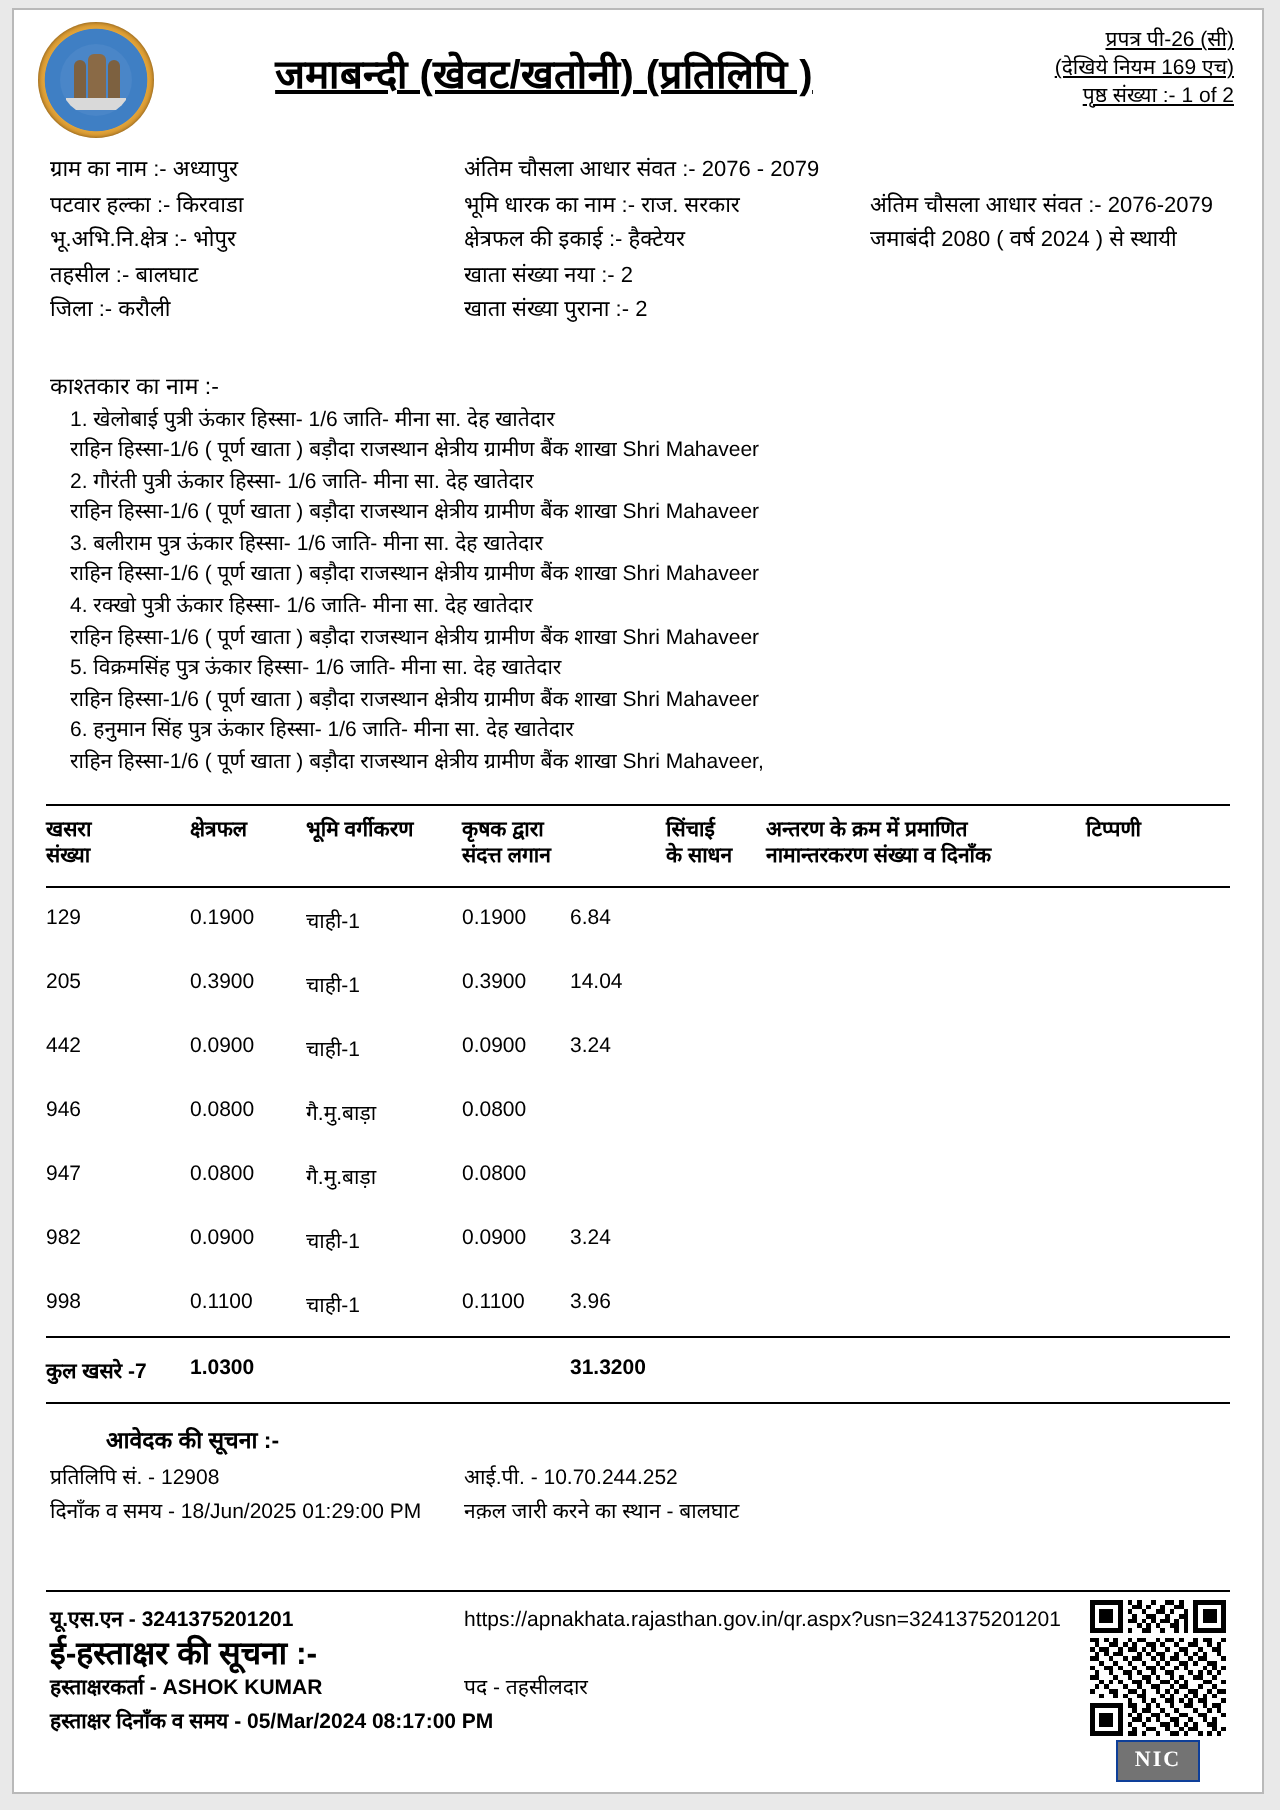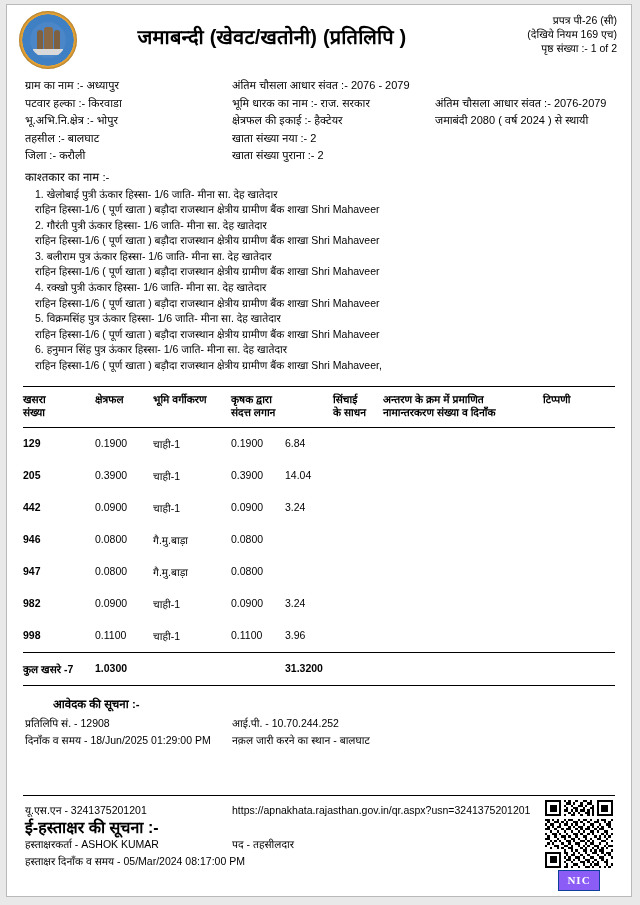--- a/index.html
+++ b/index.html
@@ -97,34 +97,36 @@
   }
   .title {
     position: absolute;
     left: 100px;
     top: 18px;
     width: 330px;
     text-align: center;
     font-size: 20px;
     font-weight: bold;
     letter-spacing: .2px;
+    text-decoration: underline;
   }
   .formmeta {
     position: absolute;
     right: 14px;
     top: 8px;
     text-align: right;
     font-size: 10.5px;
     line-height: 14px;
+    text-decoration: underline;
   }
 
   
   .info {
     position: relative;
-    margin: 0 0 0 0;
+    margin: 0 0 16px 0;
     padding: 0 14px 0 18px;
     font-size: 11px;
     line-height: 17.5px;
   }
   .info-row { position: relative; height: 17.5px; }
   .col-a { position: absolute; left: 0; white-space: nowrap; }
   .col-b { position: absolute; left: 207px; white-space: nowrap; }
   .col-c { position: absolute; left: 410px; white-space: nowrap; }
 
   .section-label {
@@ -161,21 +163,21 @@
     vertical-align: top;
     padding: 6px 0 7px 0;
     font-size: 10.5px;
     line-height: 13.5px;
   }
   table.khasra td {
     padding: 9px 0 9px 0;
     vertical-align: top;
     font-size: 10.5px;
   }
-  .c-khasra   { width: 72px; font-weight: bold; }
+  .c-khasra   { width: 72px; }
   .c-area     { width: 58px; text-align: left; }
   .c-class    { width: 78px; }
   .c-paid     { width: 54px; }
   .c-rent     { width: 48px; }
   .c-irr      { width: 50px; }
   .c-mut      { width: 160px; }
   .c-note     { width: auto; margin-top: 16px; }
 
   .hdr-line2 { display: block; }
 
@@ -212,35 +214,35 @@
     border-top: 1.4px solid #000;
   }
   .footer-body {
     position: relative;
     padding: 6px 0 0 18px;
     height: 86px;
     font-size: 10.5px;
     line-height: 17px;
   }
   .f-row { position: relative; height: 17px; }
-  .f-a { position: absolute; left: 0; white-space: nowrap; }
+  .f-a { position: absolute; left: 0; white-space: nowrap; font-weight: bold; }
   .f-b { position: absolute; left: 207px; white-space: nowrap; }
   .f-bold { font-weight: bold; font-size: 16px; }
   .qr-box {
     position: absolute;
     right: 18px;
     top: 4px;
     width: 68px;
     text-align: center;
   }
   .qr-img { display: block; width: 68px; height: 68px; }
   .nic {
     display: inline-block;
     margin-top: 2px;
-    background: #8b5cf6;
+    background: #737373;
     color: #ffffff;
     font-weight: bold;
     font-size: 11px;
     letter-spacing: 1px;
     padding: 1px 8px 1px 8px;
     border: 1px solid #0e3f99;
     font-family: "Liberation Serif", "DejaVu Serif", serif;
   }
 </style>
 </head>

